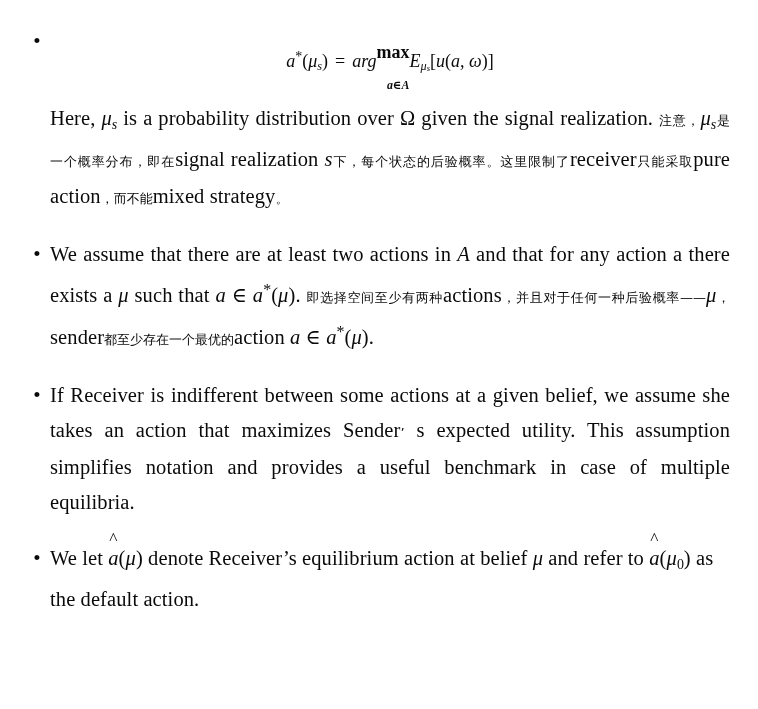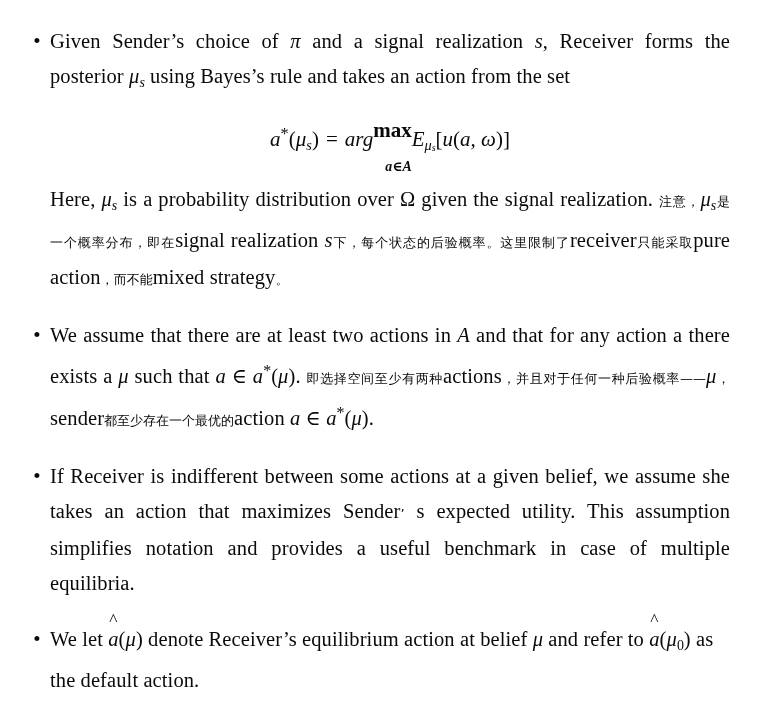--- a/index.html
+++ b/index.html
@@ -78,21 +78,21 @@
   .sup-star {
     font-size: 0.78em;
     vertical-align: 0.42em;
     font-style: normal;
     letter-spacing: 0;
   }
 
   
   .eq-block {
     text-align: center;
-    font-size: 21px;
+    font-size: 18px;
     line-height: 1.1;
     padding: 14px 0 13px 0;
     white-space: nowrap;
   }
   .eq-inner {
     display: inline-block;
     font-style: italic;
   }
   .eq-rel { font-style: normal; padding: 0 7px; }
   .limit-stack {
@@ -142,21 +142,20 @@
 </style>
 </head>
 <body>
 
 <div class="page">
   <ul class="bullet-list">
 
     <li class="bullet-item">
       <span class="bullet-marker">•</span>
 
-      <p class="para"><span>Given Sender’s choice of </span><span class="mathi">π</span><span> and a signal realization </span><span class="mathi">s</span><span>, Receiver forms the posterior </span><span class="mathi">μ</span><span class="sub">s</span><span> using Bayes’s rule and takes an action from the set</span></p>
 
       <div class="eq-block">
         <span class="eq-inner"><span class="mathi">a</span><span class="sup-star">*</span><span class="mathup">(</span><span class="mathi">μ</span><span class="sub">s</span><span class="mathup">)</span><span class="eq-rel">=</span><span class="mathi">arg</span><span class="limit-stack"><span class="limit-top">max</span><span class="limit-bot">a∈A</span></span><span class="mathi">E</span><span class="sub">μ</span><span class="sub" style="font-size:0.48em;vertical-align:-0.42em">s</span><span class="bracket">[</span><span class="mathi">u</span><span class="mathup">(</span><span class="mathi">a, ω</span><span class="mathup">)</span><span class="bracket">]</span></span>
       </div>
 
       <p class="para"><span>Here, </span><span class="mathi">μ</span><span class="sub">s</span><span> is a probability distribution over </span><span class="mathup">Ω</span><span> given the signal realization. </span><span class="cjk">注意，</span><span class="mathi">μ</span><span class="sub">s</span><span class="cjk">是一个概率分布，即在</span><span>signal realization </span><span class="mathi">s</span><span class="cjk">下，每个状态的后验概率。这里限制了</span><span>receiver</span><span class="cjk">只能采取</span><span>pure action</span><span class="cjk">，而不能</span><span>mixed strategy</span><span class="cjk">。</span></p>
     </li>
 
     <div class="gap-bullet"></div>
 

